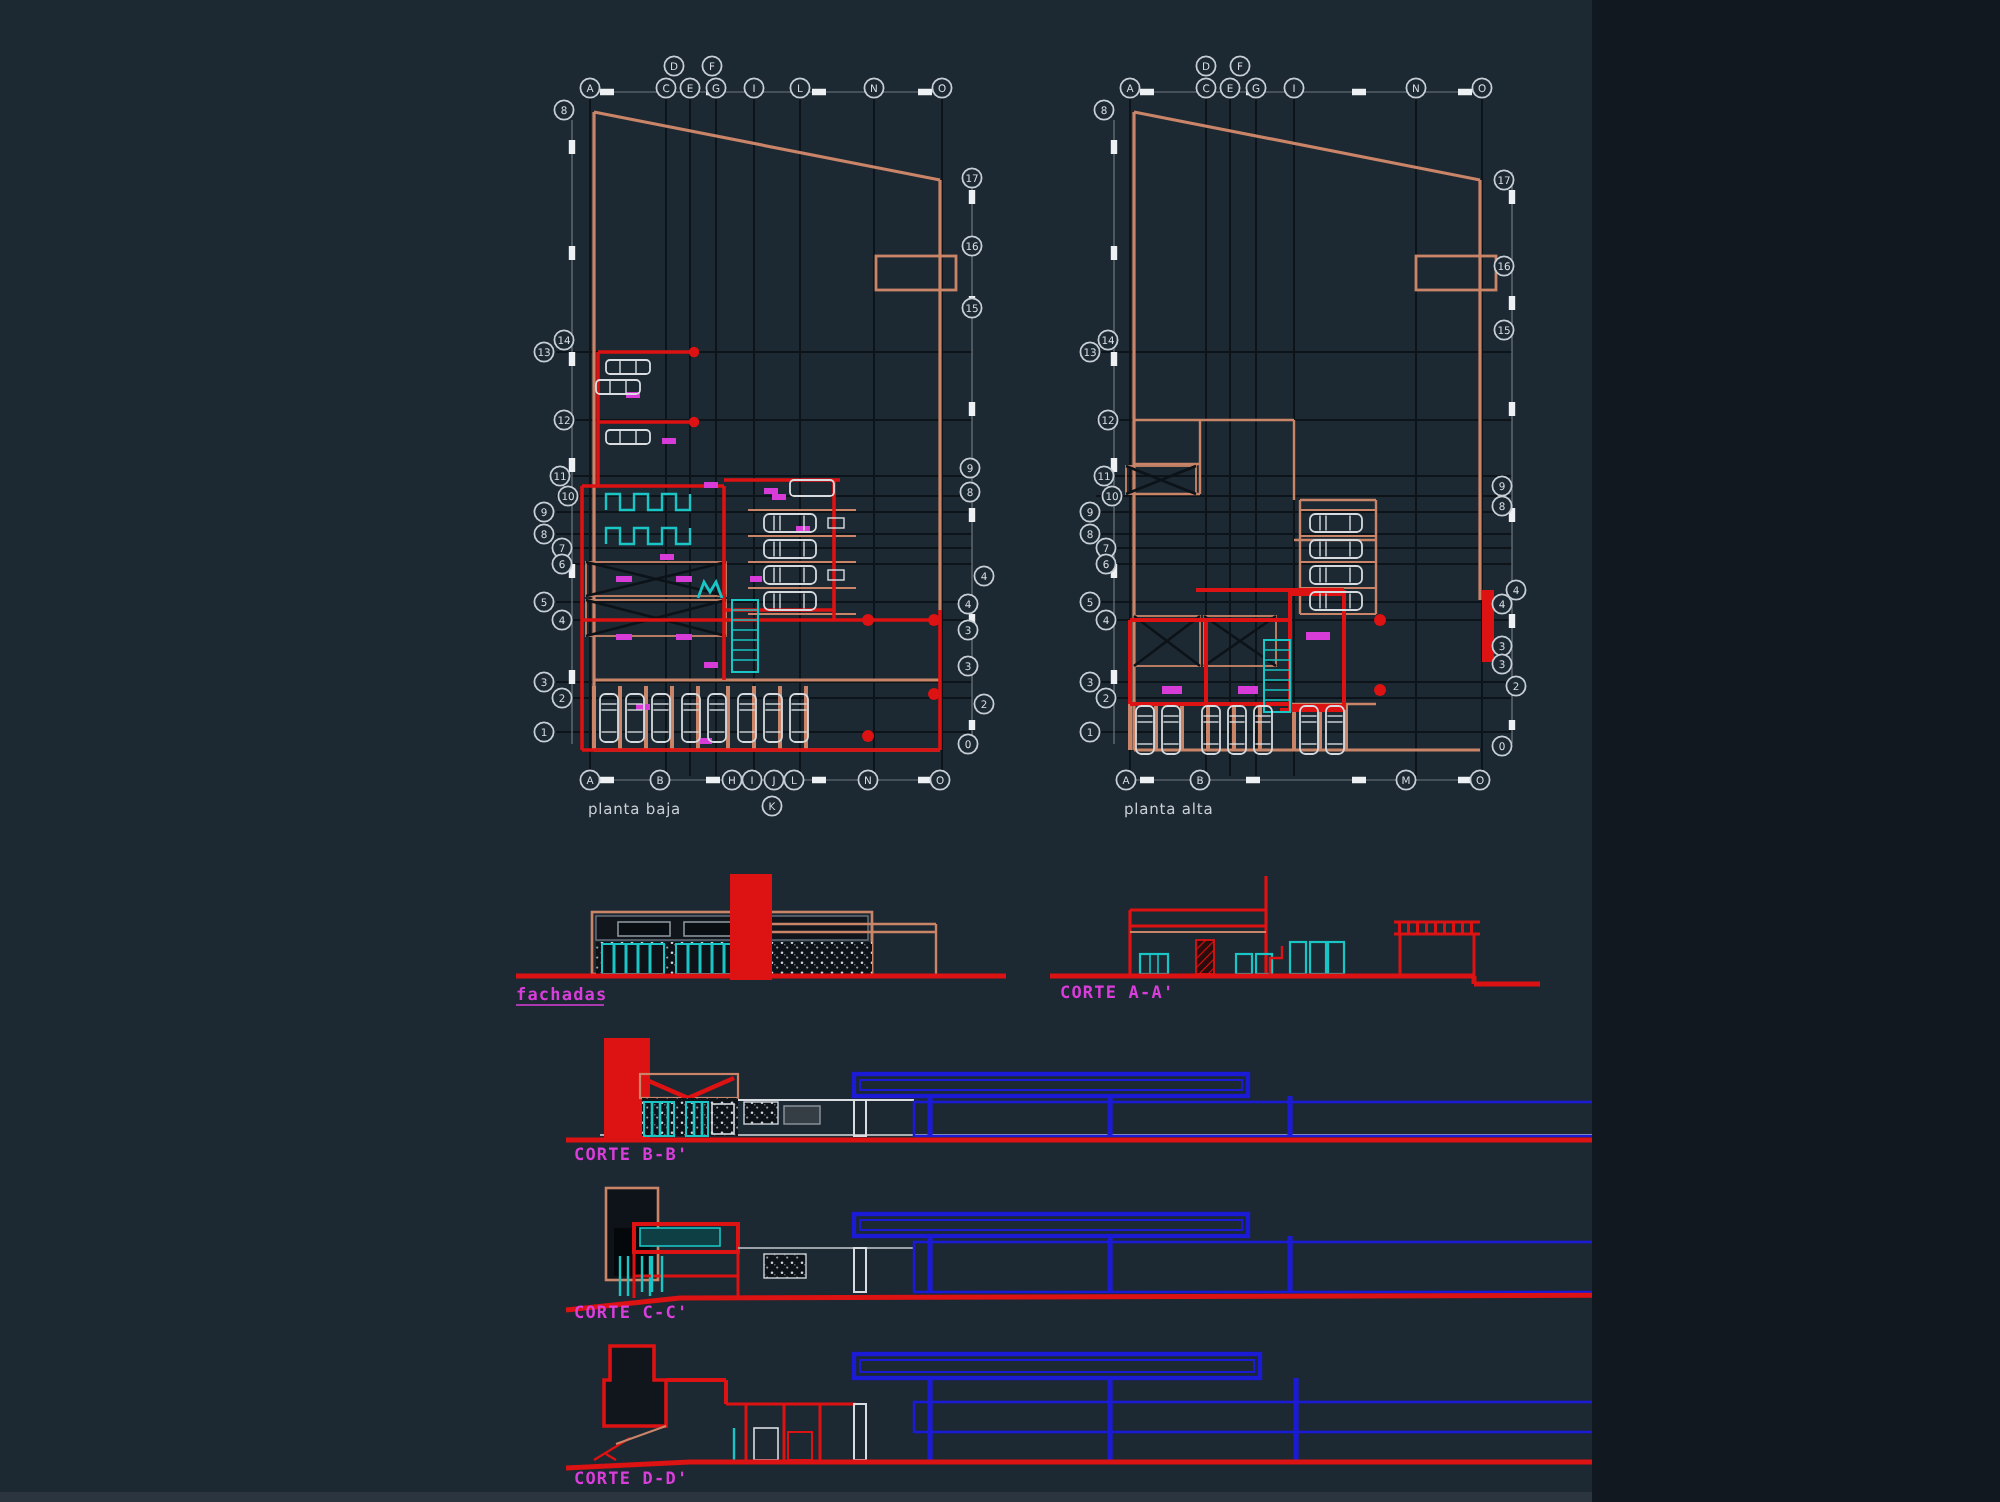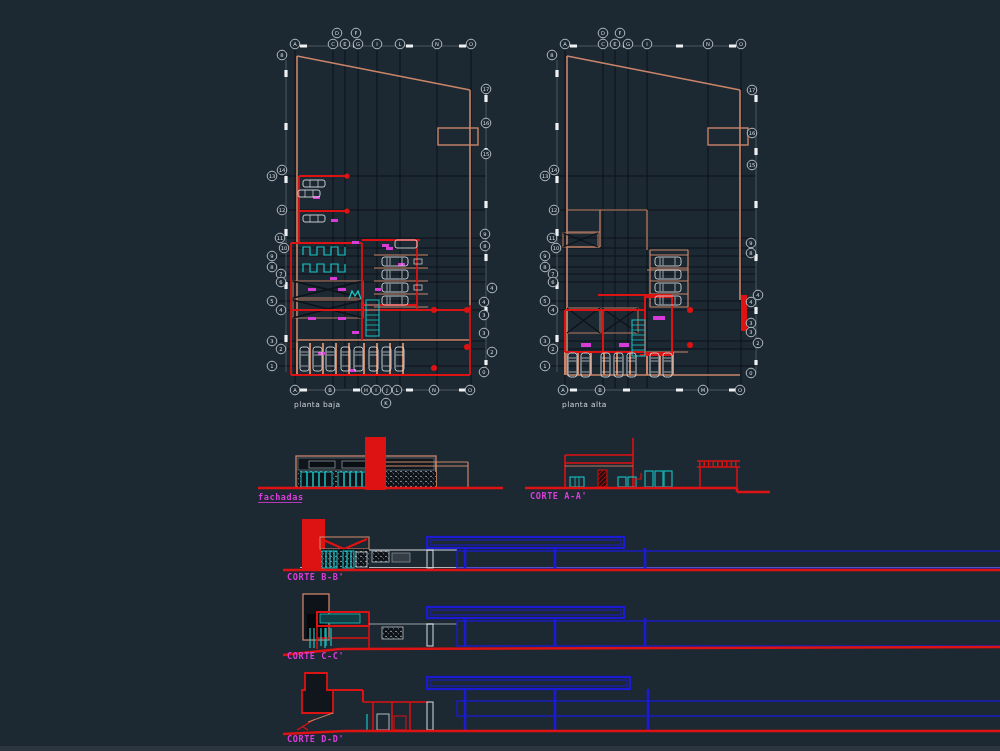--- a/index.html
+++ b/index.html
@@ -1,16 +1,16 @@
 <!DOCTYPE html>
 <html><head>
 <meta charset="utf-8">
 <style>
   html,body{margin:0;padding:0;background:#11181f;}
-  .canvas{position:relative;width:1000px;height:751px;background:#1c2832;overflow:hidden;
+  .canvas{position:relative;width:796px;height:751px;background:#1c2832;overflow:hidden;
           font-family:"DejaVu Sans",sans-serif;}
   svg{display:block;}
   .gridline{stroke:#0c1319;stroke-width:1;}
   .dim{stroke:#6e7880;stroke-width:0.6;}
   .tick{stroke:#eef1f4;stroke-width:3.2;stroke-dasharray:7 46;}
   .sal{stroke:#ca8569;fill:none;}
   .red{stroke:#dd1212;fill:none;}
   .cyn{stroke:#19c5c5;fill:none;}
   .wht{stroke:#d9dde1;fill:none;}
   .blu{stroke:#1b1bd6;fill:none;}

